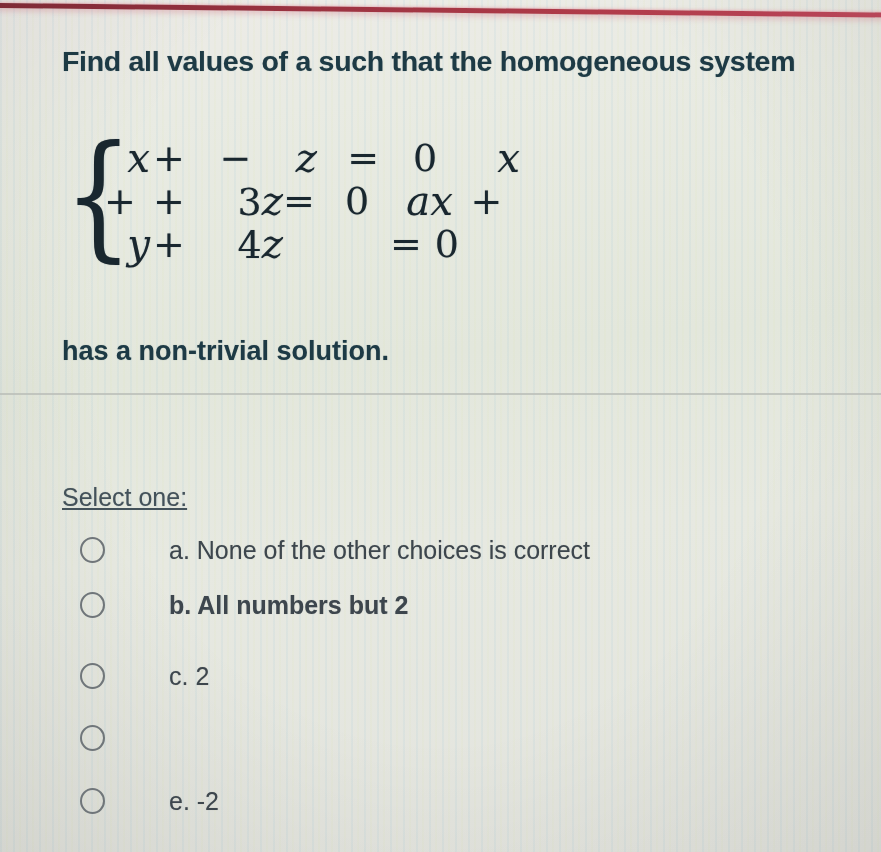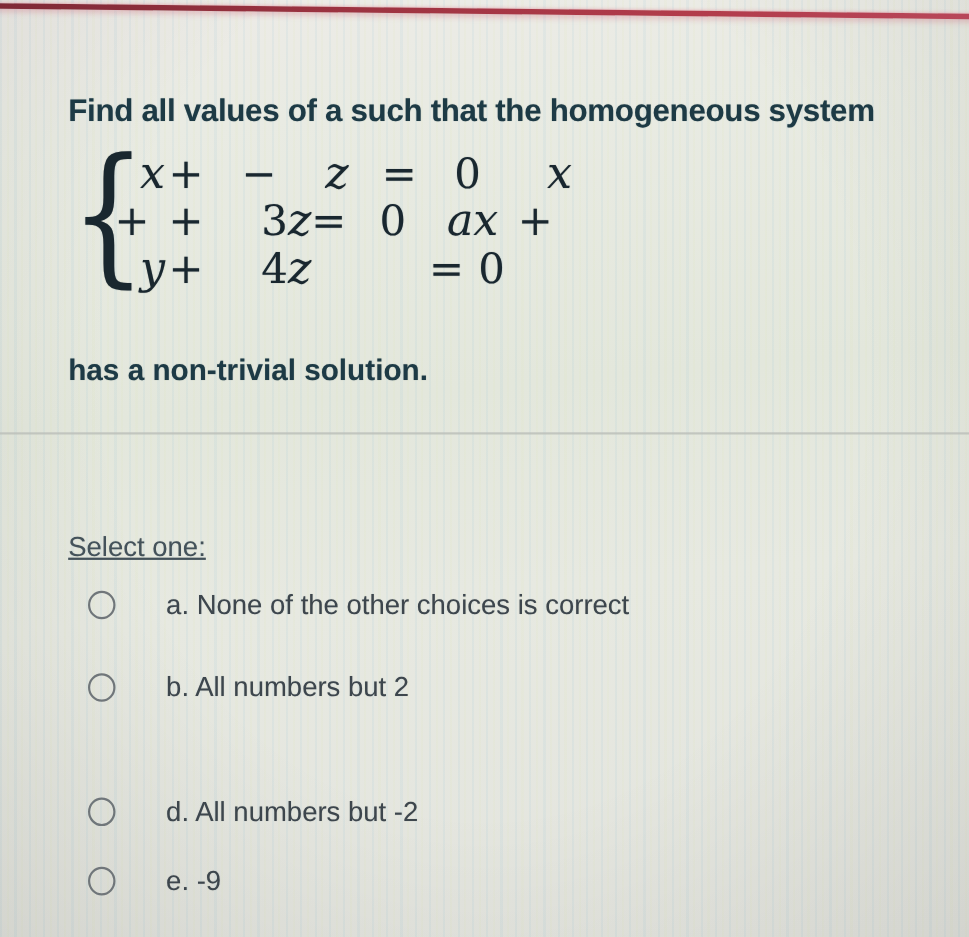--- a/index.html
+++ b/index.html
@@ -37,24 +37,23 @@
     box-shadow:0 2px 6px rgba(205,95,115,0.40), 0 -1px 2px rgba(230,160,170,0.45);
     transform:rotate(0.62deg);
     transform-origin:left center;
   }
   .title{
     position:absolute;left:62px;top:44px;width:800px;
     font-size:28.5px;font-weight:bold;line-height:34px;
     letter-spacing:-0.3px;
     color:var(--title-text);
     text-shadow:0 0 1px rgba(29,58,69,0.35);
-    margin-top:40px;
   }
   .subtitle{
-    position:absolute;left:62px;top:320px;width:700px;
+    position:absolute;left:62px;top:335px;width:700px;
     font-size:27px;font-weight:bold;line-height:32px;
     color:var(--title-text);
     text-shadow:0 0 1px rgba(29,58,69,0.35);
   }
   
   .equation{
     position:absolute;left:64px;top:120px;width:480px;height:150px;
     color:var(--equation-text);
     text-shadow:0 0 1px rgba(20,35,45,0.40);
   }
@@ -89,28 +88,28 @@
   
   .select-label{
     position:absolute;left:62px;top:483px;
     font-size:25px;color:var(--select-text);
     text-shadow:0 0 1px rgba(68,82,90,0.25);
     text-decoration:underline;
   }
   .option{
     position:absolute;left:80px;display:flex;align-items:center;height:30px;
   }
-  .opt-a{top:535px;} .opt-b{top:610px;} .opt-c{top:661px;} .opt-d{top:723px;} .opt-e{top:786px;}
+  .opt-a{top:535px;} .opt-b{top:590px;font-weight:bold;} .opt-c{top:661px;} .opt-d{top:723px;} .opt-e{top:786px;}
   .radio{
     width:21px;height:22px;border:2.5px solid var(--radio-border);
     border-radius:50%;background:transparent;box-sizing:content-box;
     flex:0 0 auto;
   }
   .option-label{
-    margin-left:46px;
+    margin-left:64px;
     font-size:25px;color:var(--body-text);
     text-shadow:0 0 1px rgba(61,70,77,0.25);
     white-space:nowrap;
   }
 </style>
 </head>
 <body>
 
 <div class="screen">
 
@@ -154,22 +153,25 @@
   <div class="select-label">Select one:</div>
 
   <div class="option opt-a">
     <span class="radio"></span>
     <span class="option-label">a. None of the other choices is correct</span>
   </div>
   <div class="option opt-b">
     <span class="radio"></span>
     <span class="option-label">b. All numbers but 2</span>
   </div>
+  <div class="option opt-c">
+    <span class="radio"></span>
+    <span class="option-label">c. 2</span>
+  </div>
   <div class="option opt-d">
     <span class="radio"></span>
-    <span class="option-label">d. All numbers but -2</span>
   </div>
   <div class="option opt-e">
     <span class="radio"></span>
-    <span class="option-label">e. -9</span>
+    <span class="option-label">e. -2</span>
   </div>
 
 </div>
 
 </body></html>

